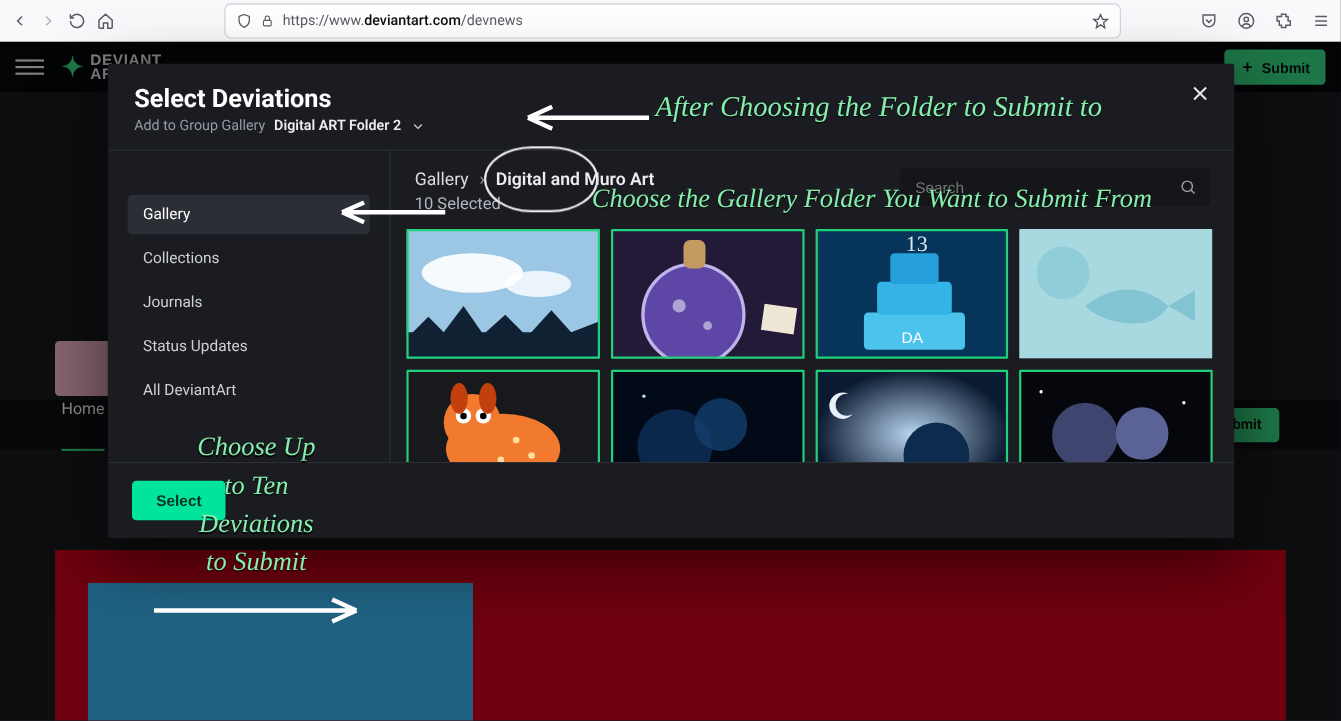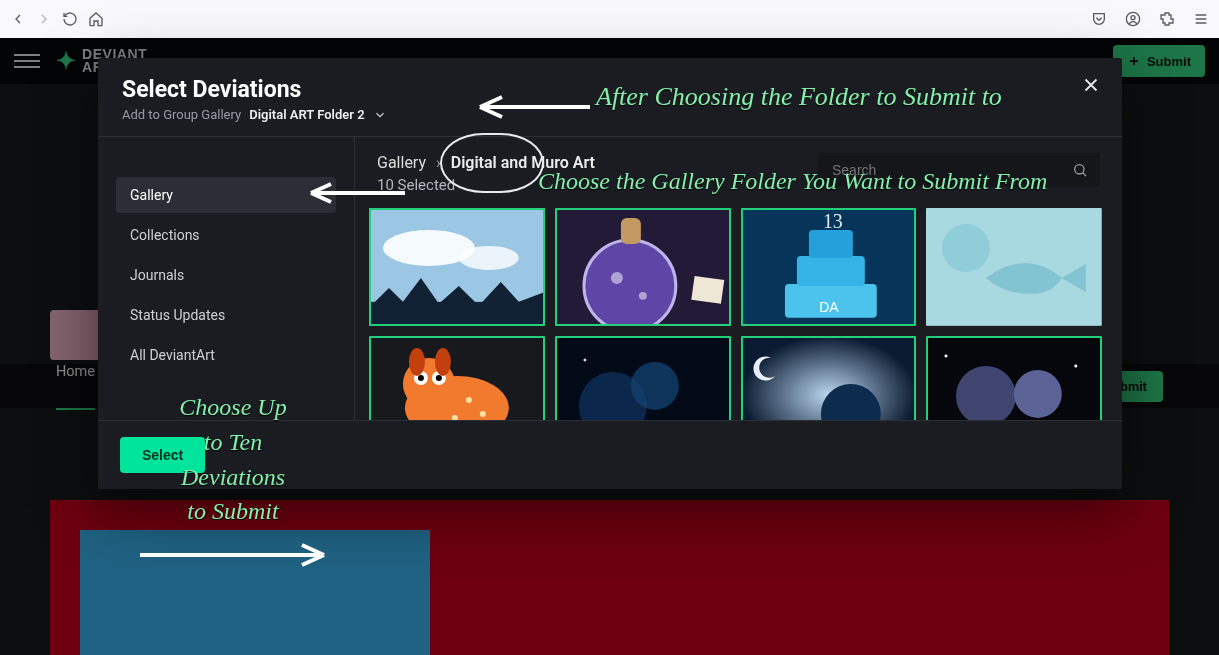--- a/index.html
+++ b/index.html
@@ -139,20 +139,35 @@
   </div>
   <div class="nav-btn">
     <svg viewBox="0 0 24 24" width="16" height="16" fill="none" stroke="currentColor" stroke-width="2">
         <path d="M3 12a9 9 0 1 0 3-6.7L3 8"></path>
         <path d="M3 3v5h5"></path>
       </svg>
   </div>
   <div class="nav-btn">
     <svg viewBox="0 0 24 24" width="16" height="16" fill="none" stroke="currentColor" stroke-width="2">
         <path d="M3 11l9-8 9 8v10a1 1 0 0 1-1 1h-5v-7h-6v7H4a1 1 0 0 1-1-1z"></path>
+      </svg>
+  </div>
+  <div class="url-bar">
+    <svg viewBox="0 0 24 24" width="14" height="14" fill="none" stroke="#5b5b66" stroke-width="2">
+        <path d="M12 2l8 3v6c0 5-3.5 9-8 11-4.5-2-8-6-8-11V5z"></path>
+      </svg>
+    <svg viewBox="0 0 24 24" width="12" height="12" fill="none" stroke="#5b5b66" stroke-width="2">
+        <rect x="5" y="11" width="14" height="10" rx="2"></rect>
+        <path d="M8 11V7a4 4 0 0 1 8 0v4"></path>
+      </svg>
+    <span class="url-text">
+      <span>https://www.</span><span class="dom">deviantart.com</span><span>/devnews</span>
+    </span>
+    <svg style="margin-left:auto" viewBox="0 0 24 24" width="15" height="15" fill="none" stroke="#5b5b66" stroke-width="2">
+        <path d="M12 2l3 7h7l-5.5 4.5L18 21l-6-4-6 4 1.5-7.5L2 9h7z"></path>
       </svg>
   </div>
   <div class="chrome-right">
     <svg viewBox="0 0 24 24" width="16" height="16" fill="none" stroke="currentColor" stroke-width="2">
         <path d="M4 4h16v8a8 8 0 0 1-16 0z"></path>
         <path d="M8 10l4 4 4-4"></path>
       </svg>
     <svg viewBox="0 0 24 24" width="16" height="16" fill="none" stroke="currentColor" stroke-width="2">
         <circle cx="12" cy="12" r="10"></circle>
         <circle cx="12" cy="10" r="3"></circle>

